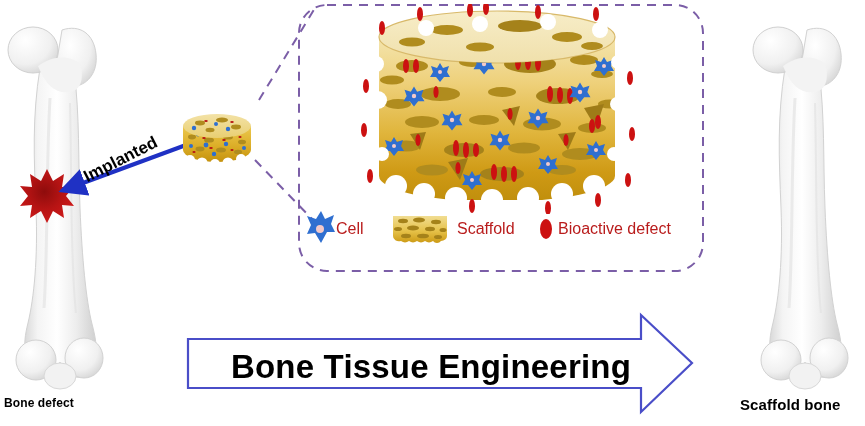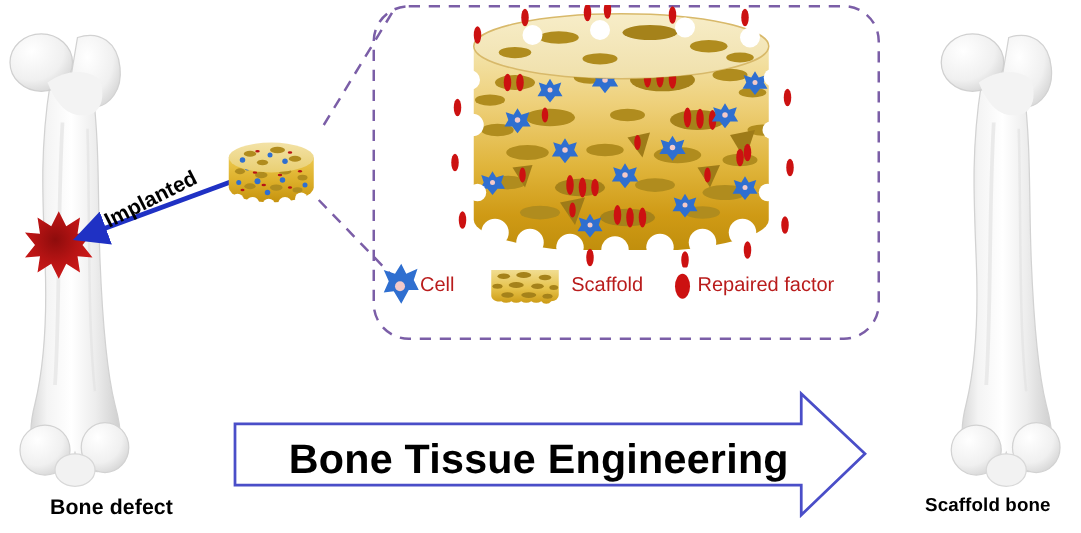--- a/index.html
+++ b/index.html
@@ -1,21 +1,21 @@
 <!DOCTYPE html>
 <html><head>
 <meta charset="utf-8">
 <style>
   html,body{margin:0;padding:0;background:#ffffff;}
   body{width:865px;height:426px;position:relative;overflow:hidden;
        font-family:"Liberation Sans",sans-serif;}
   #stage{position:absolute;inset:0;width:865px;height:426px;}
   .abs{position:absolute;}
   .lbl{font-weight:bold;color:#000;}
-  #bone-defect-label{left:4px;top:396px;font-size:17px;letter-spacing:.1px;margin-left:36px;}
+  #bone-defect-label{left:4px;top:396px;font-size:12px;letter-spacing:.1px;}
   #repaired-bone-label{left:740px;top:396px;font-size:15px;letter-spacing:.1px;}
   #bte-label{left:196px;top:348px;width:470px;text-align:center;
              font-size:33px;font-weight:bold;color:#000;letter-spacing:.2px;}
   #implanted-label{left:85px;top:168px;font-size:17px;font-weight:bold;color:#000;
                    transform:rotate(-27deg);transform-origin:0 50%;white-space:nowrap;}
   .legend-text{font-size:16px;font-weight:normal;color:#b91c1c;white-space:nowrap;}
   #legend-cell-text{left:336px;top:220px;}
   #legend-scaffold-text{left:457px;top:220px;}
   #legend-factor-text{left:558px;top:220px;}
   svg{display:block;}
@@ -384,21 +384,21 @@
         <ellipse cx="17" cy="26" rx="5" ry="2.2"></ellipse>
       <ellipse cx="34" cy="26" rx="6" ry="2.3"></ellipse>
         <ellipse cx="49" cy="27" rx="4" ry="2"></ellipse>
     </g>
   </svg>
   <div class="abs legend-text" id="legend-scaffold-text">Scaffold</div>
 
   <svg class="abs" style="left:537px;top:216px;" width="18" height="28" viewBox="0 0 18 28">
     <ellipse cx="9" cy="13" rx="6" ry="10" fill="#cc1111"></ellipse>
   </svg>
-  <div class="abs legend-text" id="legend-factor-text">Repaired factor</div>
+  <div class="abs legend-text" id="legend-factor-text">Bioactive defect</div>
 
   <svg class="abs" style="left:186px;top:312px;" width="510" height="104" viewBox="0 0 510 104">
     <path d="M2,27 L455,27 L455,3 L506,51 L455,100 L455,76 L2,76 Z" fill="#ffffff" stroke="#4a4ec8" stroke-width="2.2" stroke-linejoin="miter"></path>
   </svg>
   <div class="abs" id="bte-label">Bone Tissue Engineering</div>
 
   <div class="abs lbl" id="bone-defect-label">Bone defect</div>
   <div class="abs lbl" id="repaired-bone-label">Scaffold bone</div>
 
 </div>

